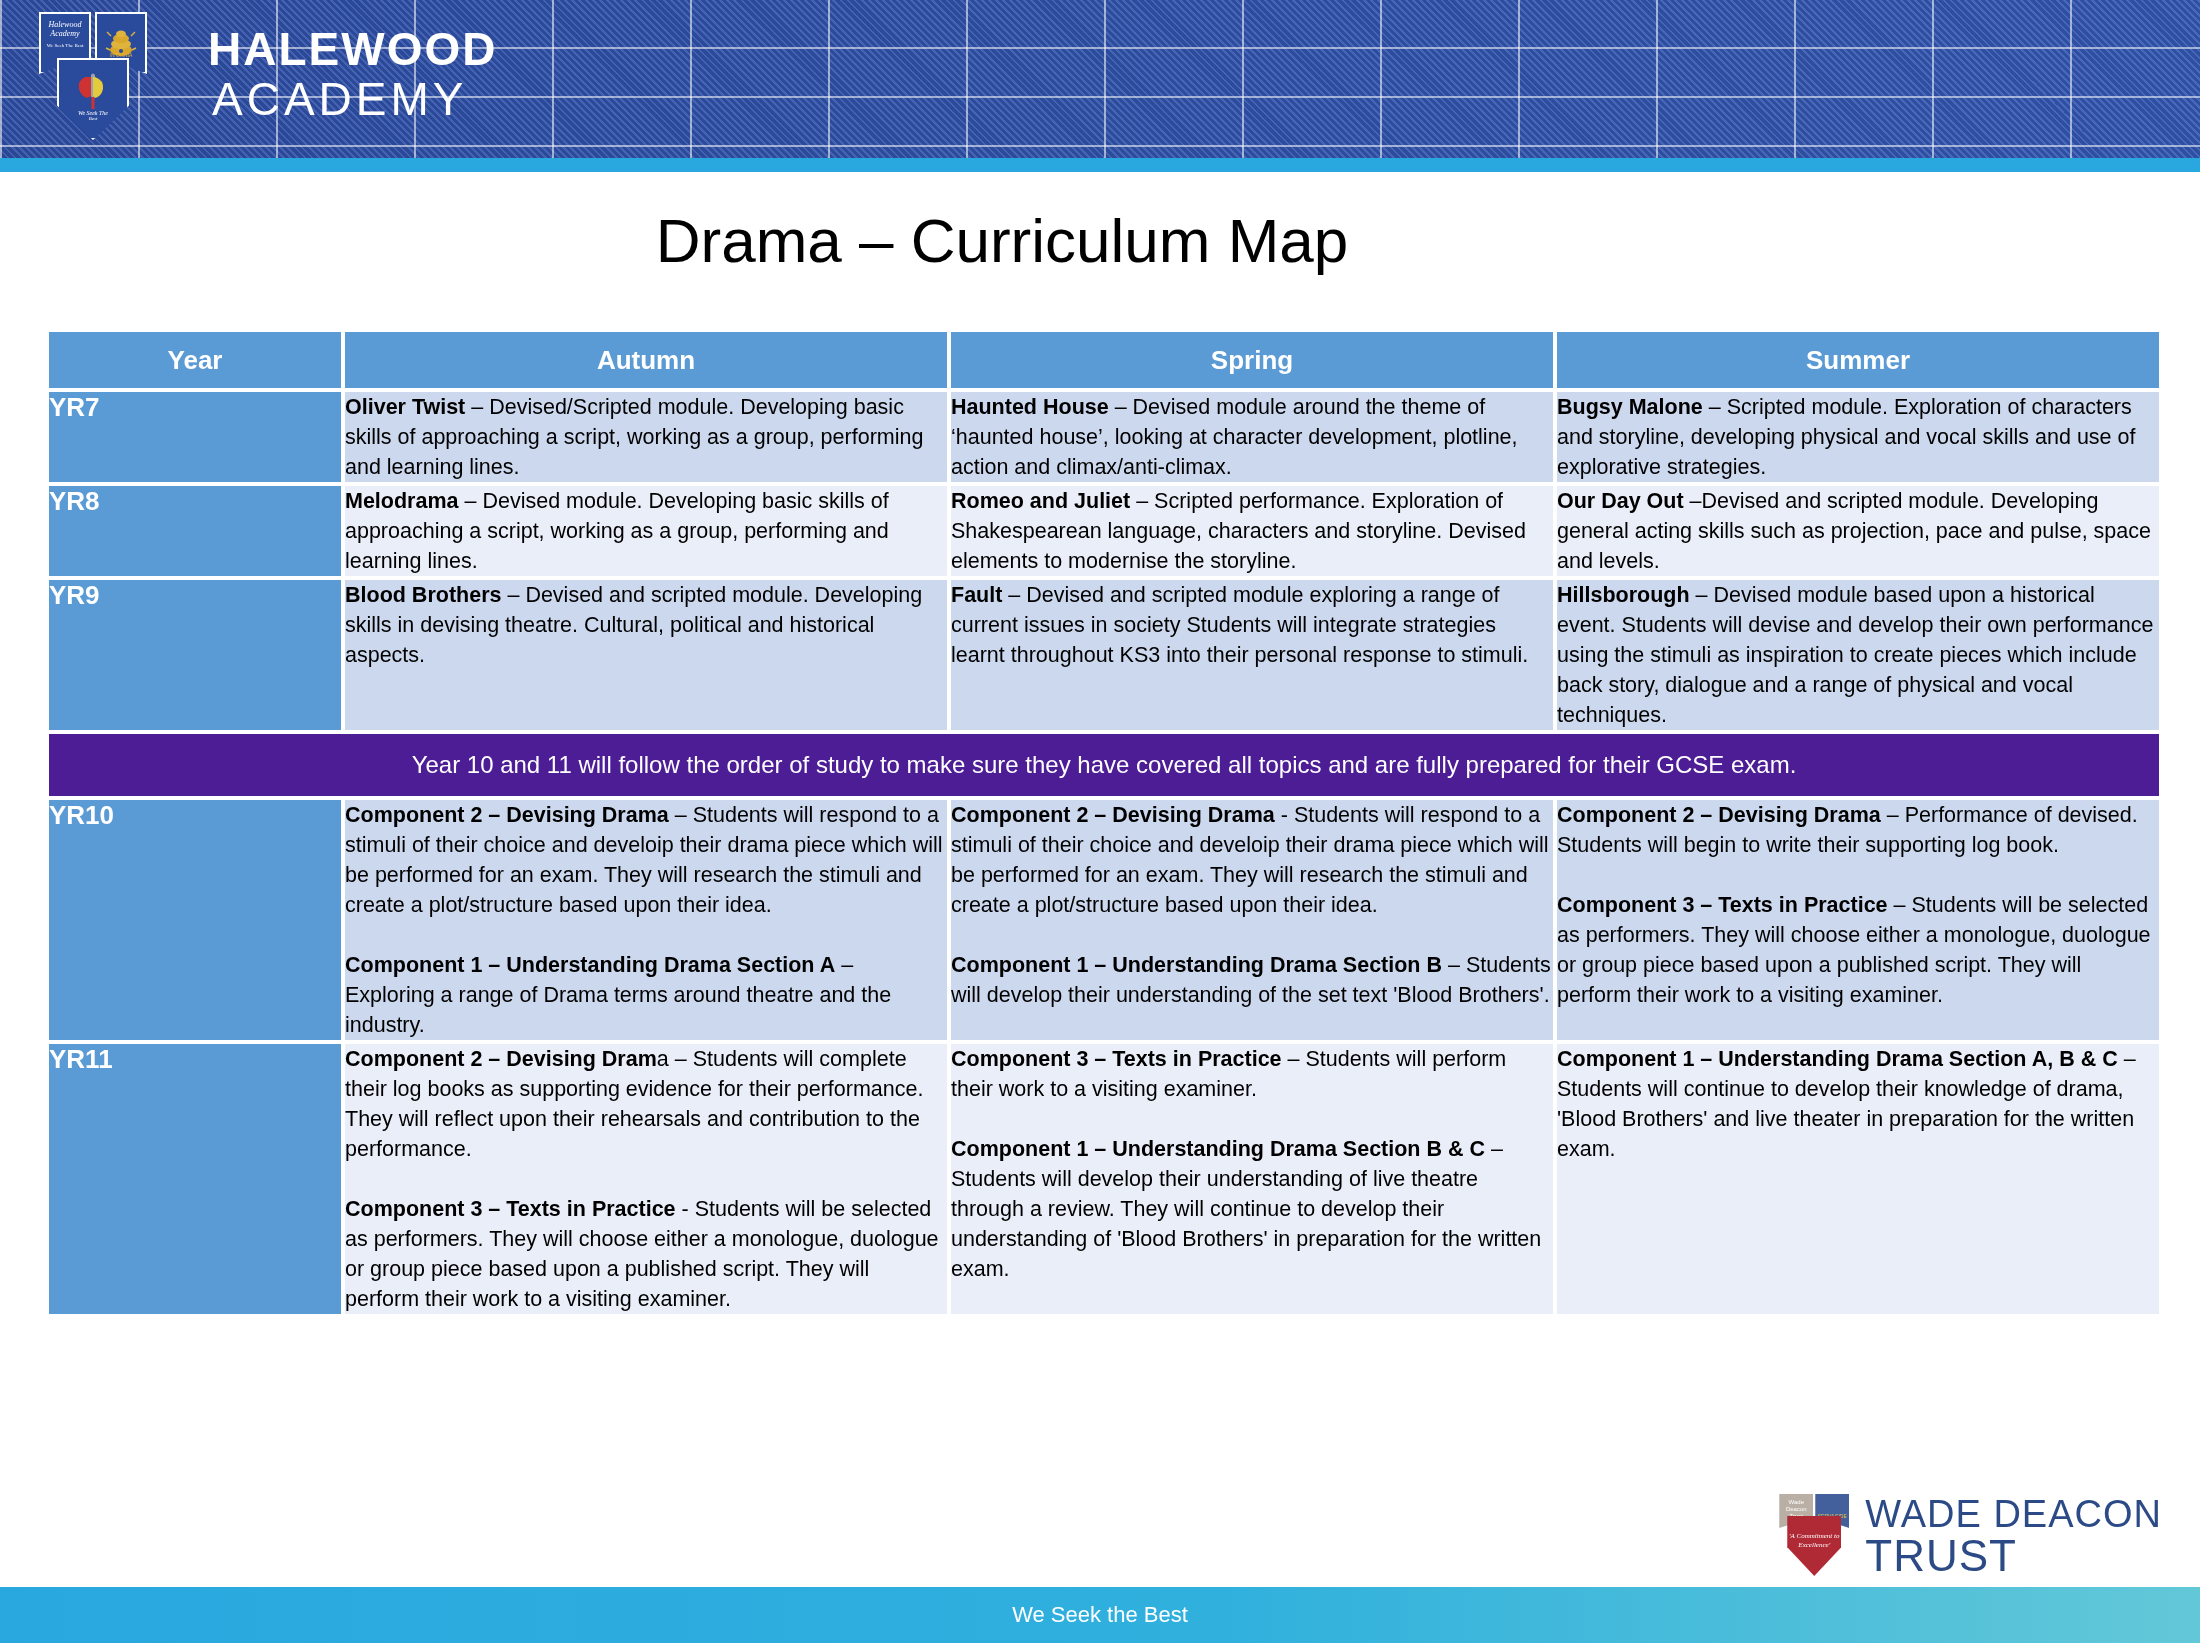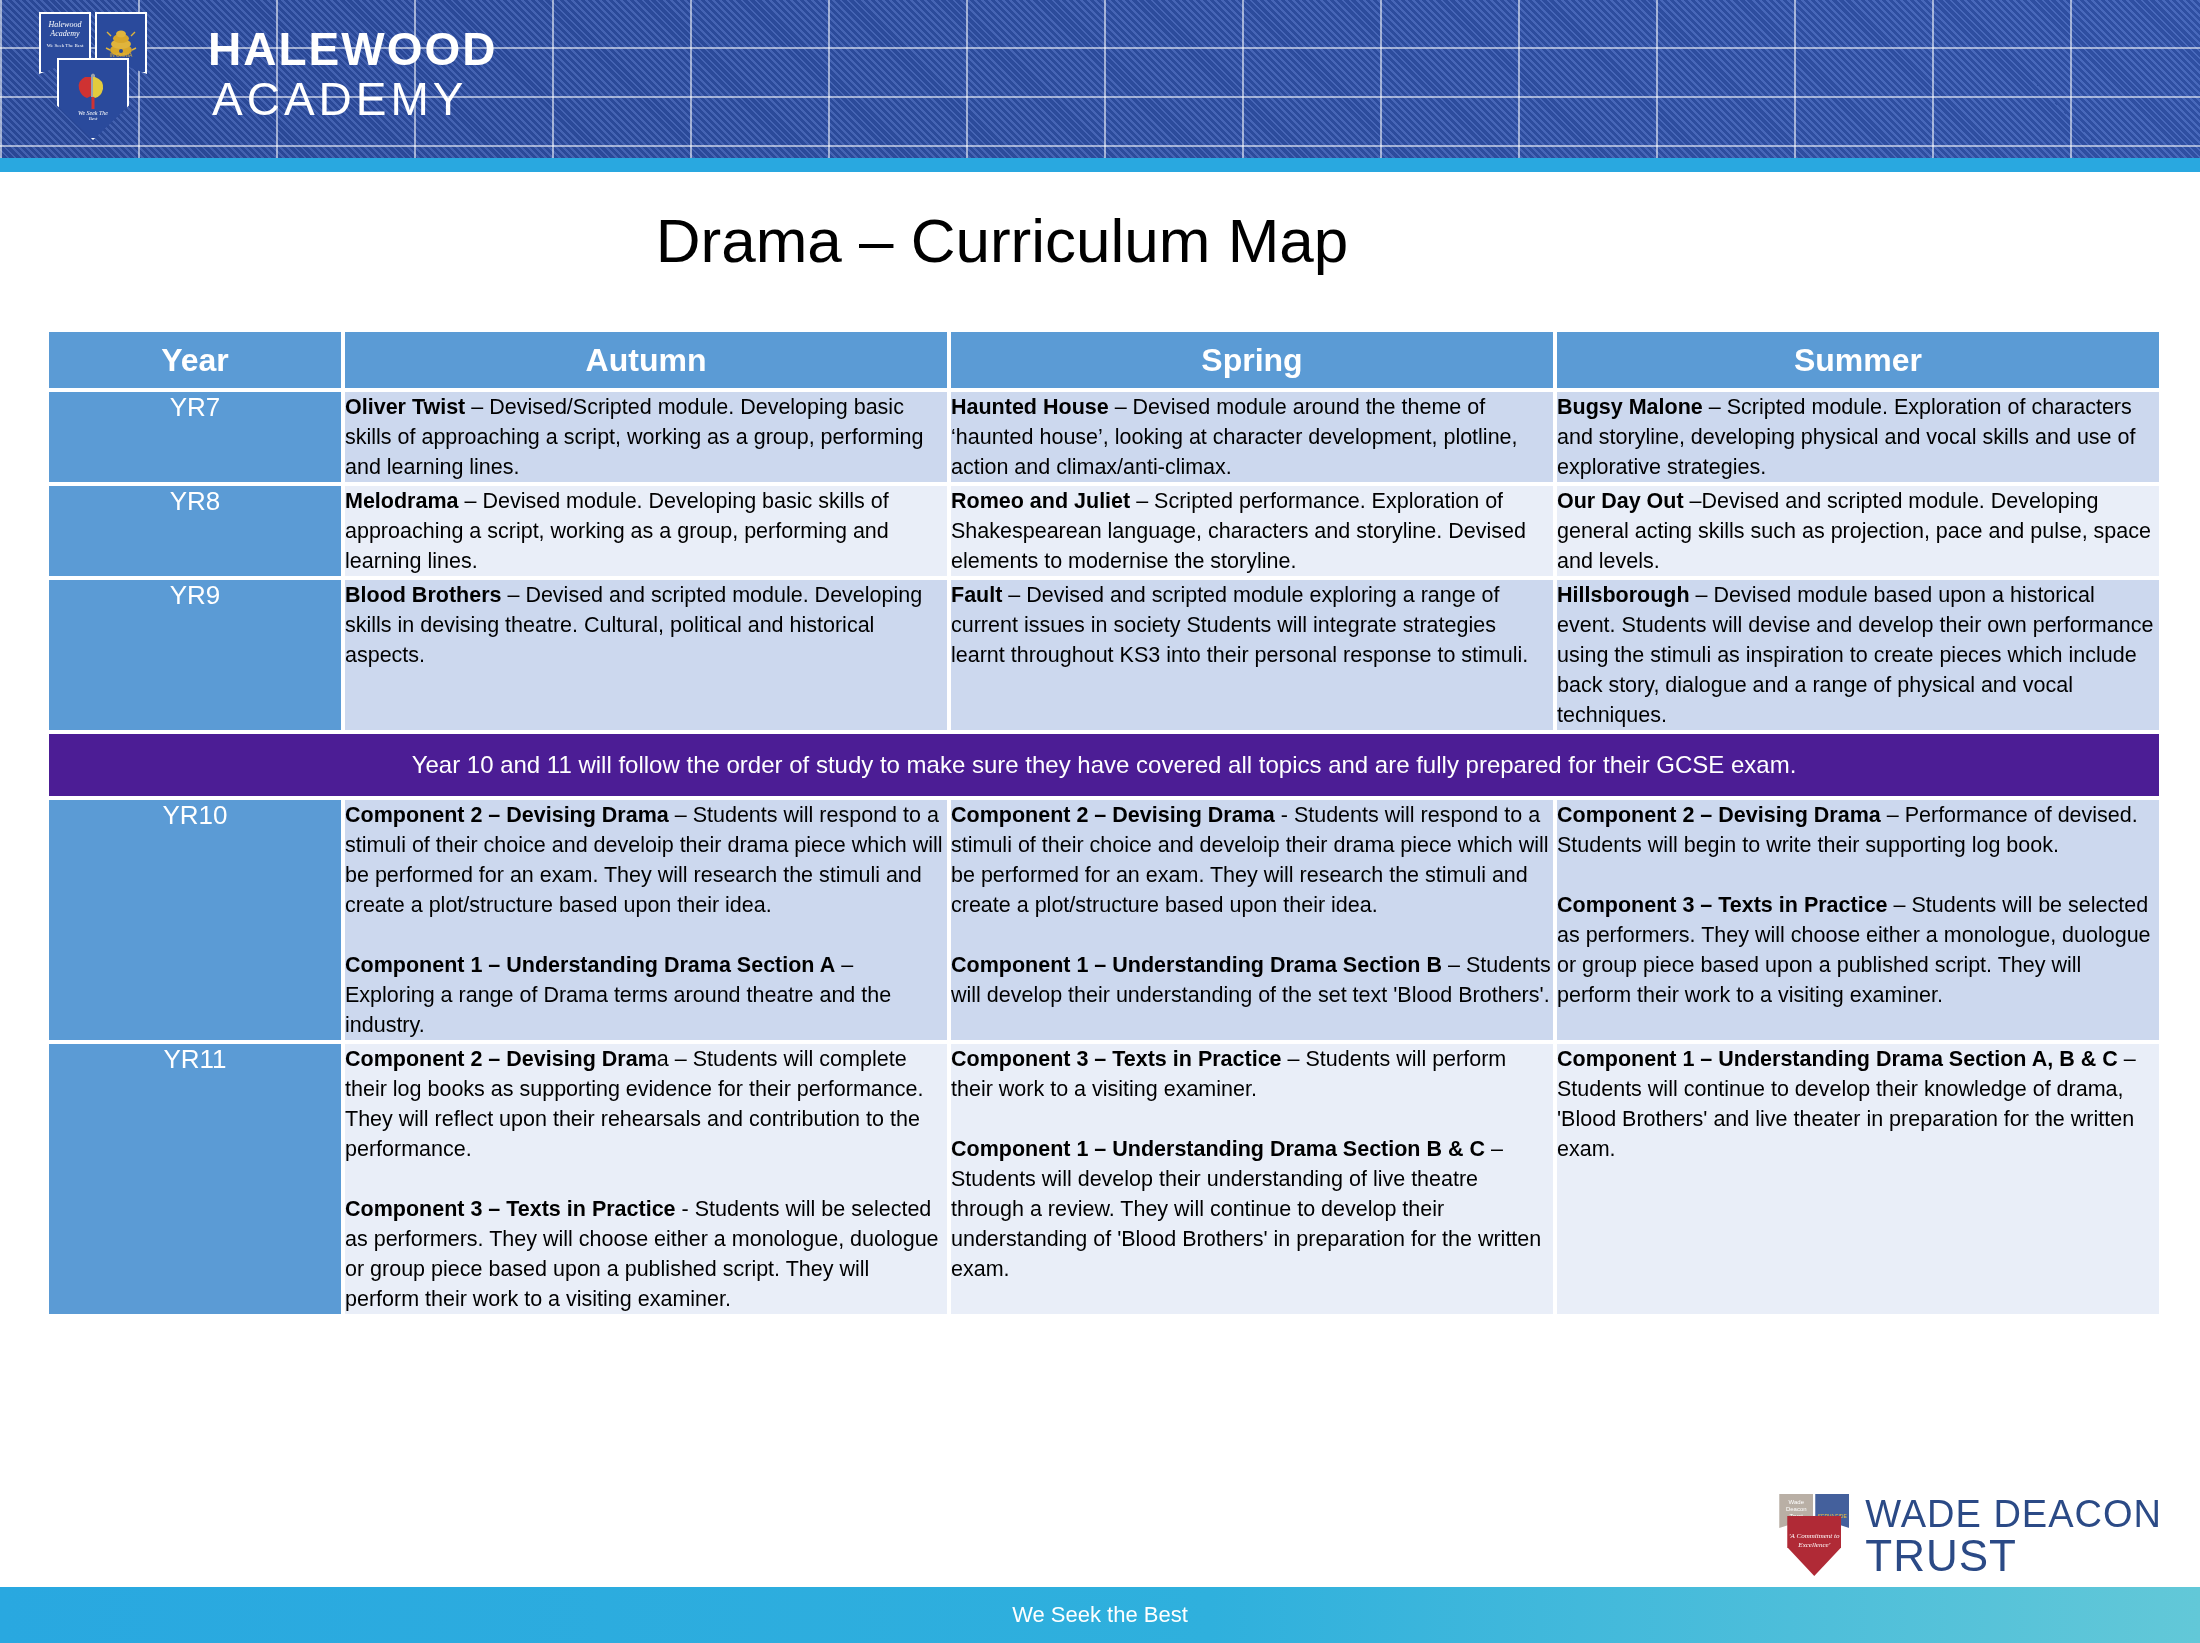--- a/index.html
+++ b/index.html
@@ -163,33 +163,33 @@
   .cmap th, .cmap td {
     padding: 0;
     vertical-align: top;
   }
   .col-year   { width: 292px; }
   .col-season { width: 602px; }
 
   .hdr-cell {
     background: #5b9bd5;
     color: #ffffff;
-    font-size: 32px;
+    font-size: 26px;
     font-weight: bold;
     text-align: center;
     height: 56px;
     line-height: 56px;
     vertical-align: middle;
   }
   .year-cell {
     background: #5b9bd5;
     color: #ffffff;
     font-size: 26px;
-    font-weight: normal;
-    text-align: center;
+    font-weight: bold;
+    text-align: left;
     vertical-align: middle;
   }
   .body-cell {
     font-size: 21.5px;
     line-height: 30px;
     color: #000000;
     padding: 10px 14px 12px 14px;
     font-family: "Liberation Sans", sans-serif;
   }
   .shade-a { background: #ccd8ee; }

